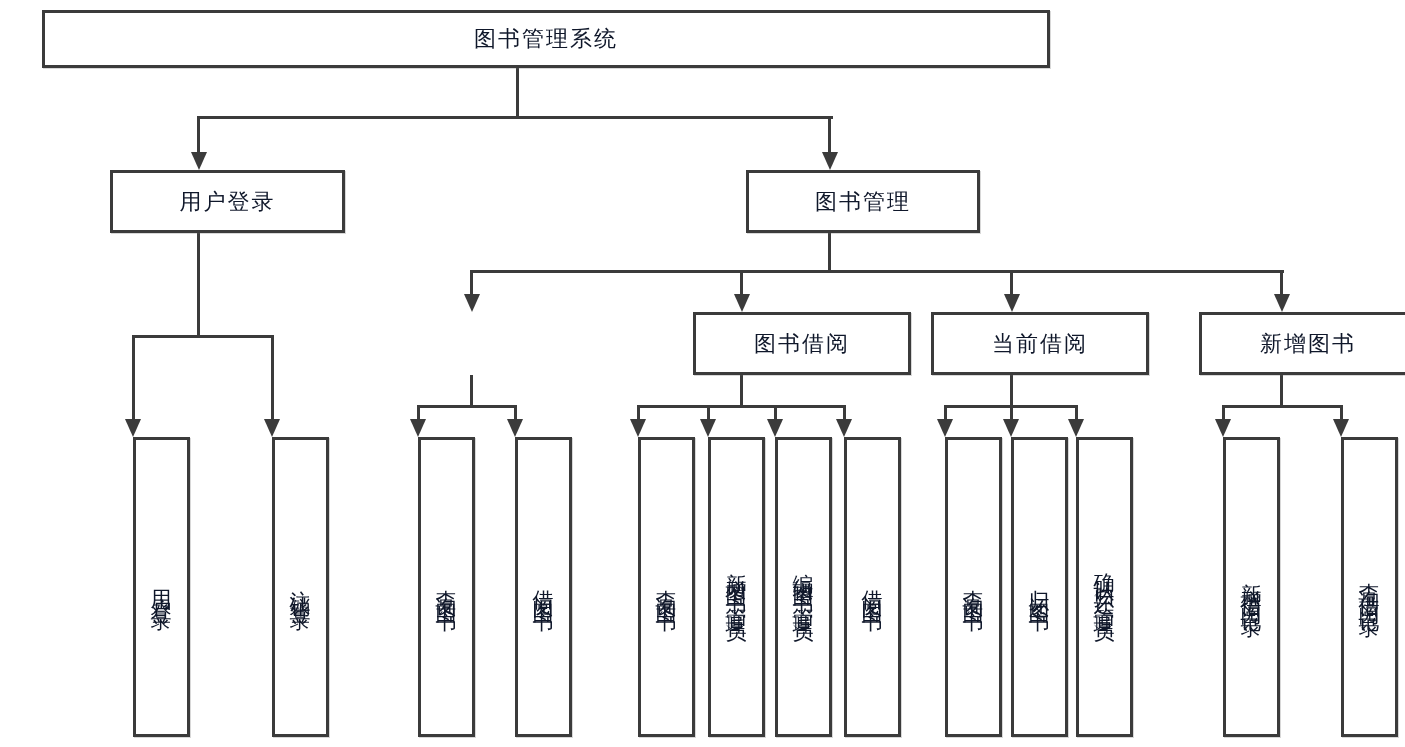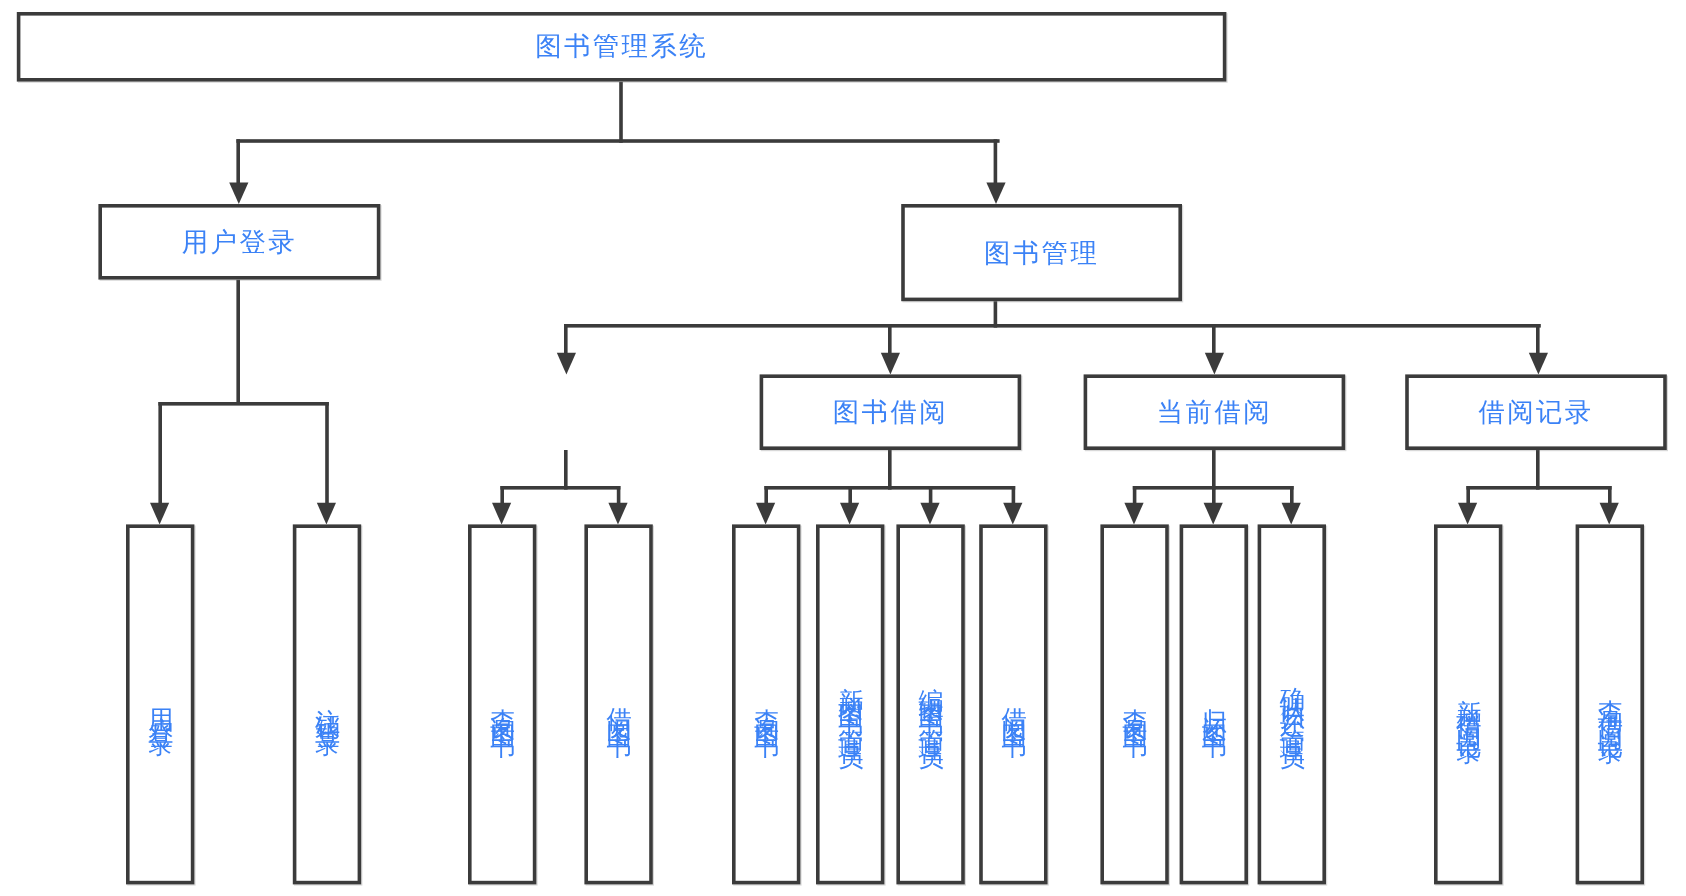--- a/index.html
+++ b/index.html
@@ -3,21 +3,21 @@
 <meta charset="utf-8">
 <style>
   html,body{margin:0;padding:0;background:#ffffff;}
   .canvas{
     position:relative;width:1405px;height:747px;background:#ffffff;overflow:hidden;
     font-family:"Liberation Sans","DejaVu Sans",sans-serif;
   }
   .node{
     position:absolute;box-sizing:border-box;background:#ffffff;
     border:3px solid #3b3b3b;display:flex;align-items:center;justify-content:center;
-    color:#3b82f6;box-shadow:1px 1px 0 rgba(100,100,100,.25);
+    color:#0f172a;box-shadow:1px 1px 0 rgba(100,100,100,.25);margin-left:28px;
   }
   .nh .lbl{font-size:22px;letter-spacing:2px;white-space:nowrap;}
   .nv .lbl{
     writing-mode:vertical-rl;text-orientation:mixed;
     font-size:21px;letter-spacing:7px;line-height:1;white-space:nowrap;
   }
   .ln{position:absolute;background:#3b3b3b;}
   .ar{
     position:absolute;width:0;height:0;
     border-left:8px solid transparent;border-right:8px solid transparent;
@@ -92,32 +92,32 @@
   <div class="ar" style="left:1215px;top:419px"></div>
   <div class="ar" style="left:1333px;top:419px"></div>
 
   <div class="node nh" style="left:14px;top:10px;width:1008px;height:58px">
     <span class="lbl">图书管理系统</span>
   </div>
 
   <div class="node nh" style="left:82px;top:170px;width:235px;height:63px">
     <span class="lbl">用户登录</span>
   </div>
-  <div class="node nh" style="left:751px;top:170px;width:234px;height:81px">
+  <div class="node nh" style="left:718px;top:170px;width:234px;height:63px">
     <span class="lbl">图书管理</span>
   </div>
 
-  <div class="node nh" style="left:633px;top:312px;width:218px;height:63px">
+  <div class="node nh" style="left:665px;top:312px;width:218px;height:63px">
     <span class="lbl">图书借阅</span>
   </div>
   <div class="node nh" style="left:903px;top:312px;width:218px;height:63px">
     <span class="lbl">当前借阅</span>
   </div>
   <div class="node nh" style="left:1171px;top:312px;width:218px;height:63px">
-    <span class="lbl">借阅记录</span>
+    <span class="lbl">新增图书</span>
   </div>
 
   <div class="node nv" style="left:105px;top:437px;width:57px;height:300px">
     <span class="lbl">用户登录</span>
   </div>
   <div class="node nv" style="left:244px;top:437px;width:57px;height:300px">
     <span class="lbl">注销登录</span>
   </div>
 
   <div class="node nv" style="left:390px;top:437px;width:57px;height:300px">

